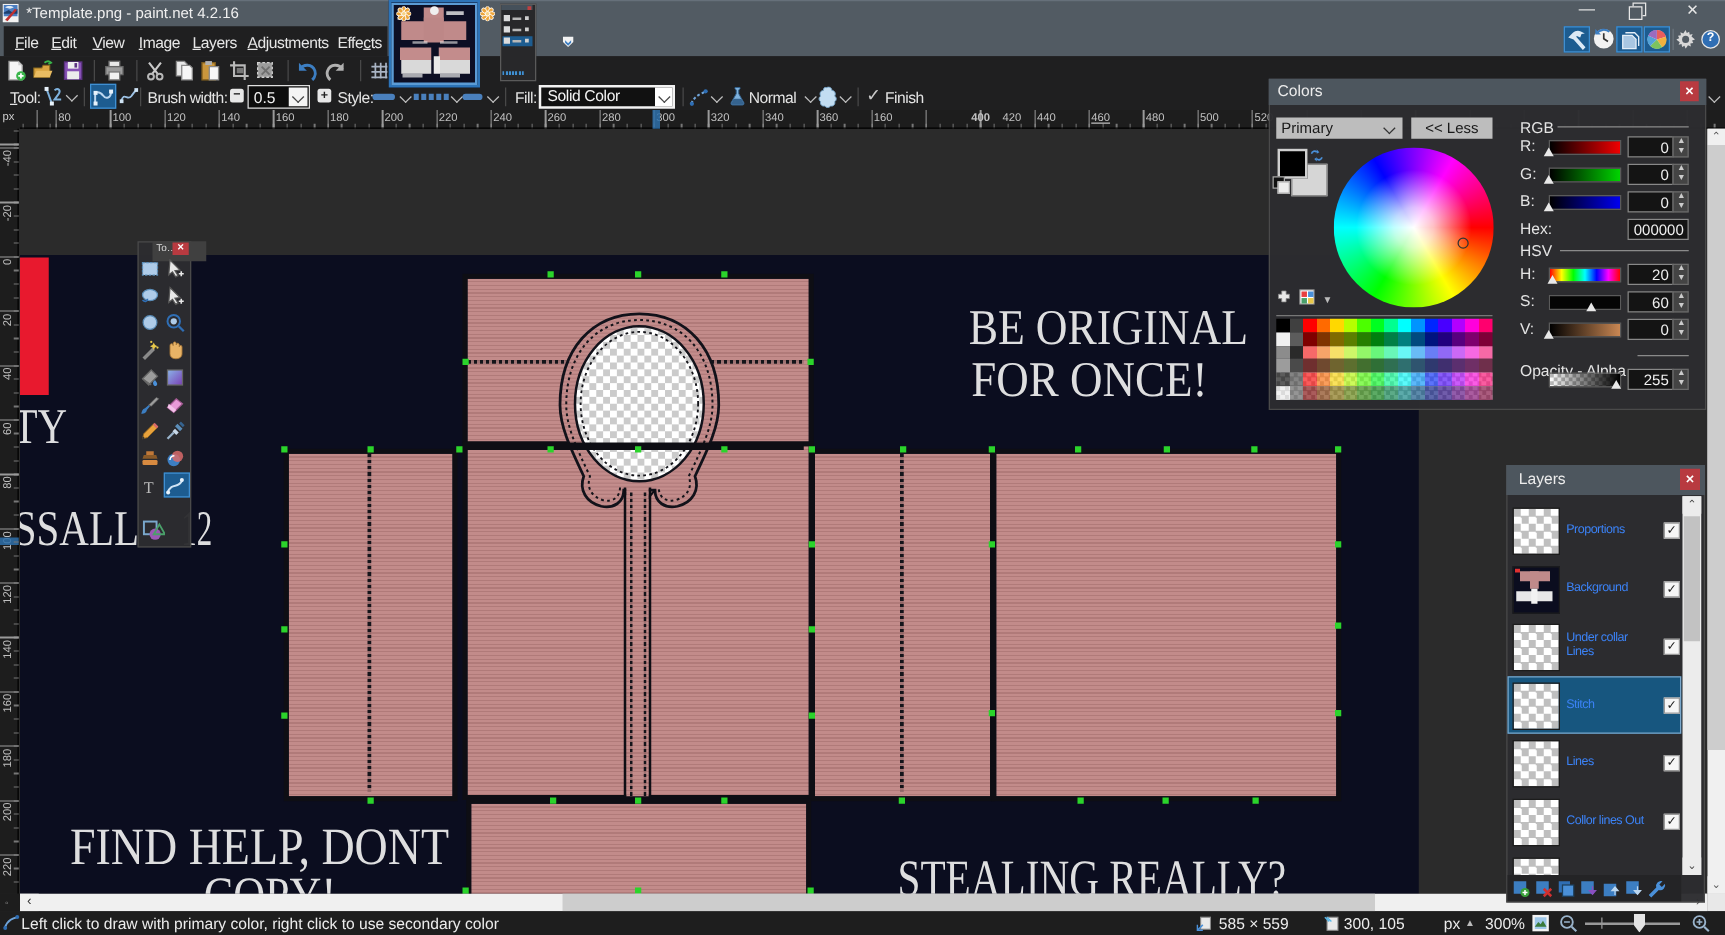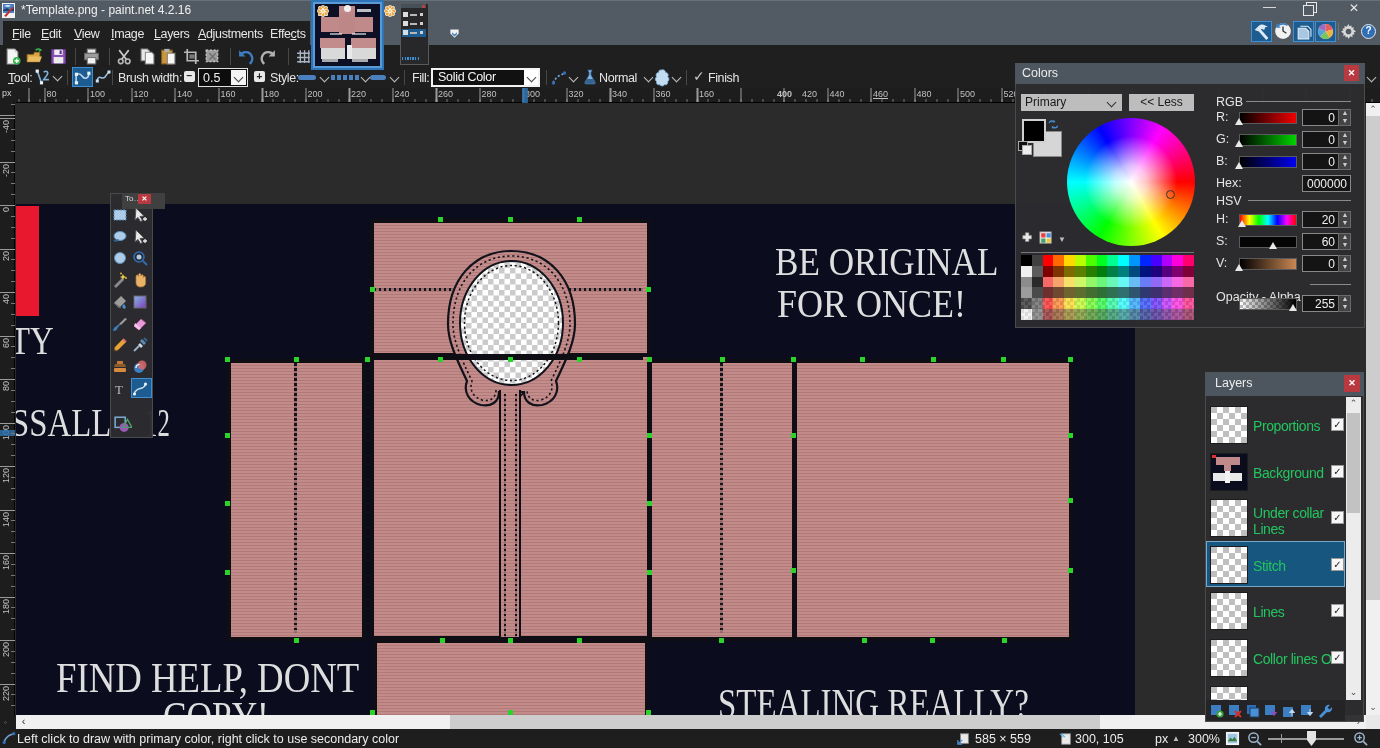--- a/index.html
+++ b/index.html
@@ -23,21 +23,21 @@
 .vnum{position:absolute;left:0px;font-size:9px;color:#c0c0c0;writing-mode:vertical-rl;transform:rotate(180deg);}
 .pnl{background:rgba(44,44,48,0.97);border:1px solid #4a4a4a;box-sizing:border-box;}
 .xbtn{background:#b83a40;color:#fff;text-align:center;font-weight:bold;}
 .vbox{background:#141414;border:1px solid #898989;color:#f0f0f0;font-size:12px;text-align:right;box-sizing:border-box;}
 .spin{background:#444;border:1px solid #6a6a6a;box-sizing:border-box;}
 .tri{width:0;height:0;border-left:4px solid transparent;border-right:4px solid transparent;border-bottom:7px solid #e8e8e8;position:absolute;}
 .sld{height:10px;border:1px solid #5a5a5a;position:absolute;}
 .mnu{color:#e6e6e6;font-size:12.5px;letter-spacing:-0.35px;position:absolute;}
 .u{text-decoration:underline;}
 .lthumb{position:absolute;left:4px;top:5px;width:36px;height:36px;background:repeating-conic-gradient(#ffffff 0 25%,#bfbfbf 0 50%);background-size:12px 12px;border:1px solid #1c1c1c;}
-.lname{position:absolute;left:47px;color:#22c55e;font-size:14px;letter-spacing:-0.4px;}
+.lname{position:absolute;left:47px;color:#3b82f6;font-size:10px;letter-spacing:-0.4px;}
 .btnb{position:absolute;width:21px;height:21px;background:#1d5c90;border:1px solid #3f8fd2;box-sizing:border-box;}
 </style></head>
 <body>
 
 <div class="ab" style="left:16px;top:103px;width:1350px;height:612px;background:#2b2b2b;"></div>
 <div id="img" class="ab" style="left:16px;top:204px;width:1119px;height:511px;background:#0b0d1f;overflow:hidden;">
 
   <div class="ab" style="left:0;top:2px;width:23px;height:110px;background:#e8192e;"></div>
 
   <div class="ab ser" style="left:-6px;top:113px;font-size:40px;transform:scaleX(0.82);transform-origin:0 0;">TY</div>

